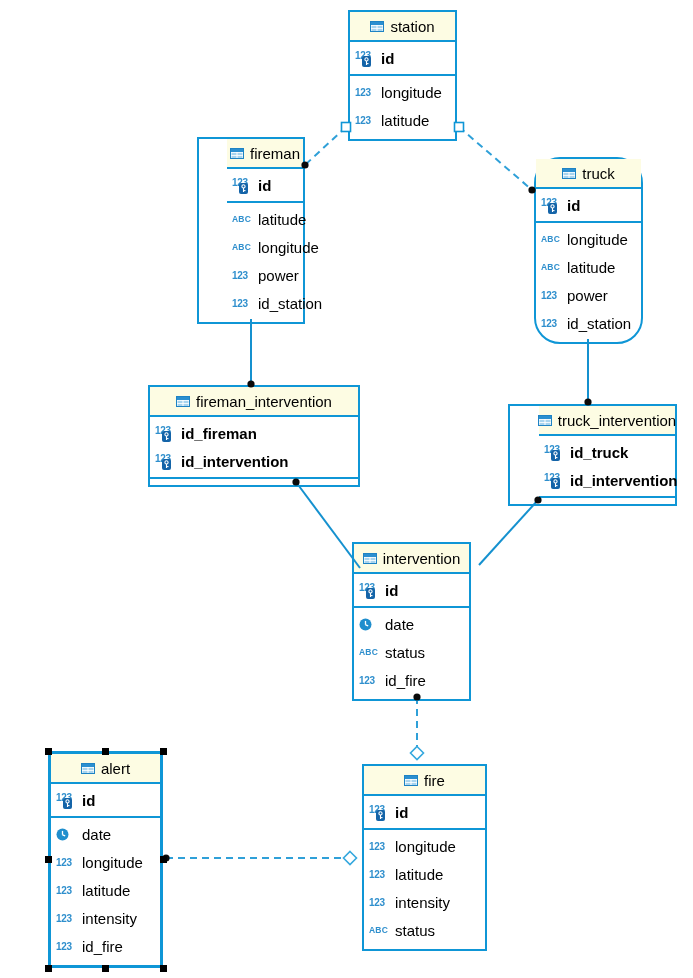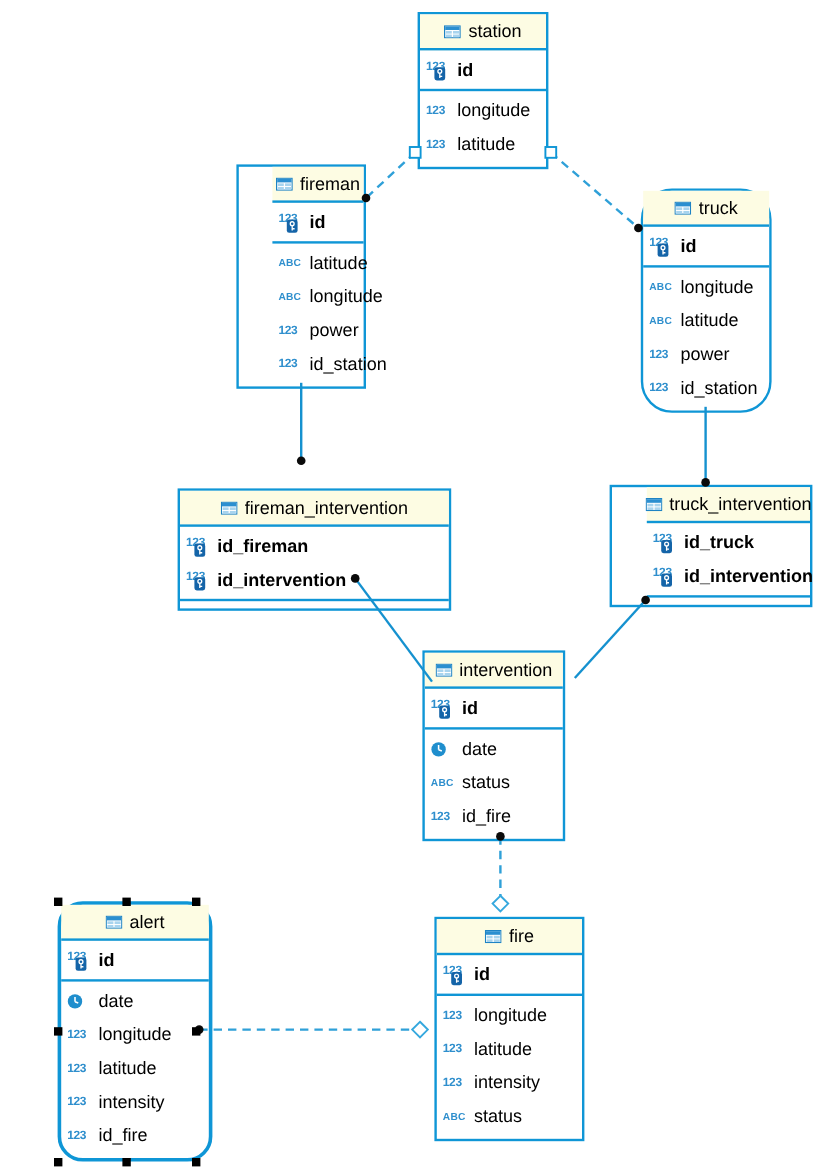--- a/index.html
+++ b/index.html
@@ -198,21 +198,21 @@
         <div class="col-row">
           <span class="ti num">123</span>
           <span class="col-name">power</span>
         </div>
         <div class="col-row">
           <span class="ti num">123</span>
           <span class="col-name">id_station</span>
         </div>
       </div>
     </div>
-  <div class="entity" id="e-fireman_intervention" style="left:148px;top:407px;width:228px;">
+  <div class="entity" id="e-fireman_intervention" style="left:148px;top:385px;width:212px;">
       <div class="ent-header">
         <span style="display:flex">
           <svg width="14" height="11" viewBox="0 0 14 11">
      <rect x="0.5" y="0.5" width="13" height="10" fill="#ffffff" stroke="#1e83c4"></rect>
      <rect x="1" y="1" width="12" height="3" fill="#2b8fd0"></rect>
      <rect x="1.5" y="4.8" width="5" height="2.2" fill="#a8d4ee"></rect>
      <rect x="7.5" y="4.8" width="5" height="2.2" fill="#a8d4ee"></rect>
      <rect x="1.5" y="7.8" width="5" height="2.2" fill="#a8d4ee"></rect>
      <rect x="7.5" y="7.8" width="5" height="2.2" fill="#a8d4ee"></rect>
    </svg>
@@ -336,21 +336,21 @@
         <div class="col-row">
           <span class="ti str">ABC</span>
           <span class="col-name">status</span>
         </div>
         <div class="col-row">
           <span class="ti num">123</span>
           <span class="col-name">id_fire</span>
         </div>
       </div>
     </div>
-  <div class="entity selected" id="e-alert" style="left:48px;top:751px;width:129px;border-radius:21px;">
+  <div class="entity selected" id="e-alert" style="left:48px;top:751px;width:115px;">
       <div class="ent-header">
         <span style="display:flex">
           <svg width="14" height="11" viewBox="0 0 14 11">
      <rect x="0.5" y="0.5" width="13" height="10" fill="#ffffff" stroke="#1e83c4"></rect>
      <rect x="1" y="1" width="12" height="3" fill="#2b8fd0"></rect>
      <rect x="1.5" y="4.8" width="5" height="2.2" fill="#a8d4ee"></rect>
      <rect x="7.5" y="4.8" width="5" height="2.2" fill="#a8d4ee"></rect>
      <rect x="1.5" y="7.8" width="5" height="2.2" fill="#a8d4ee"></rect>
      <rect x="7.5" y="7.8" width="5" height="2.2" fill="#a8d4ee"></rect>
    </svg>

